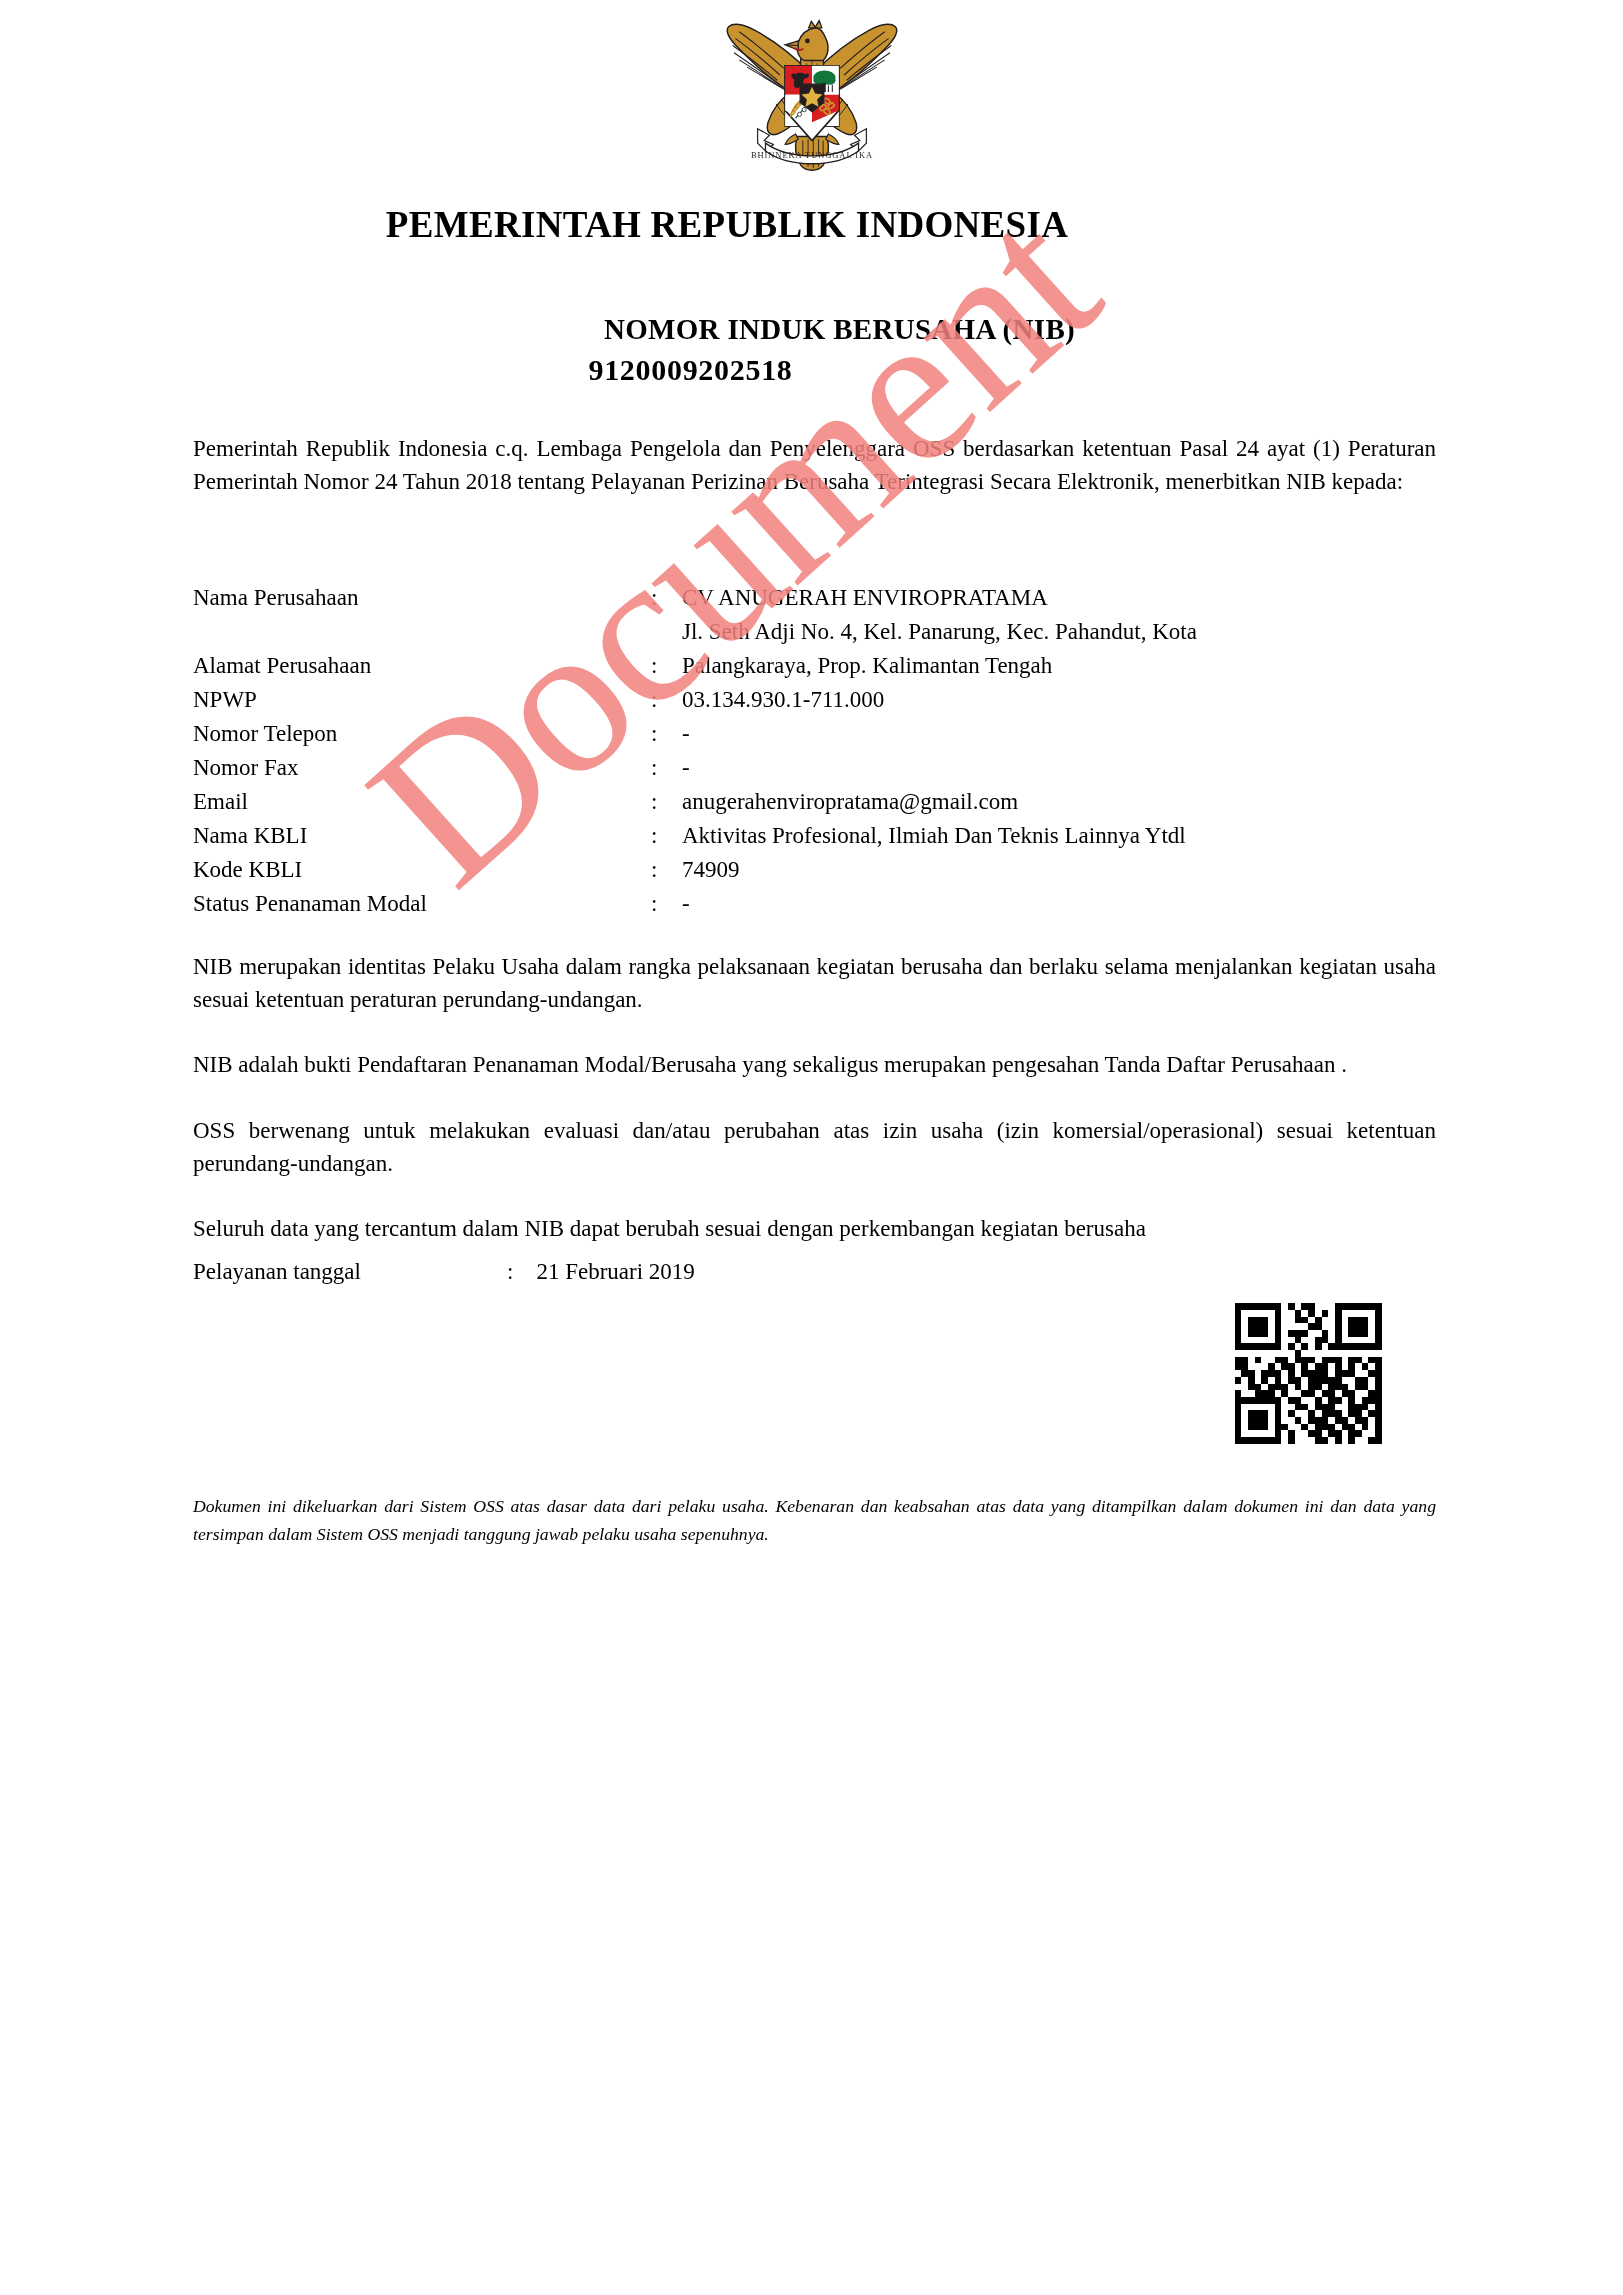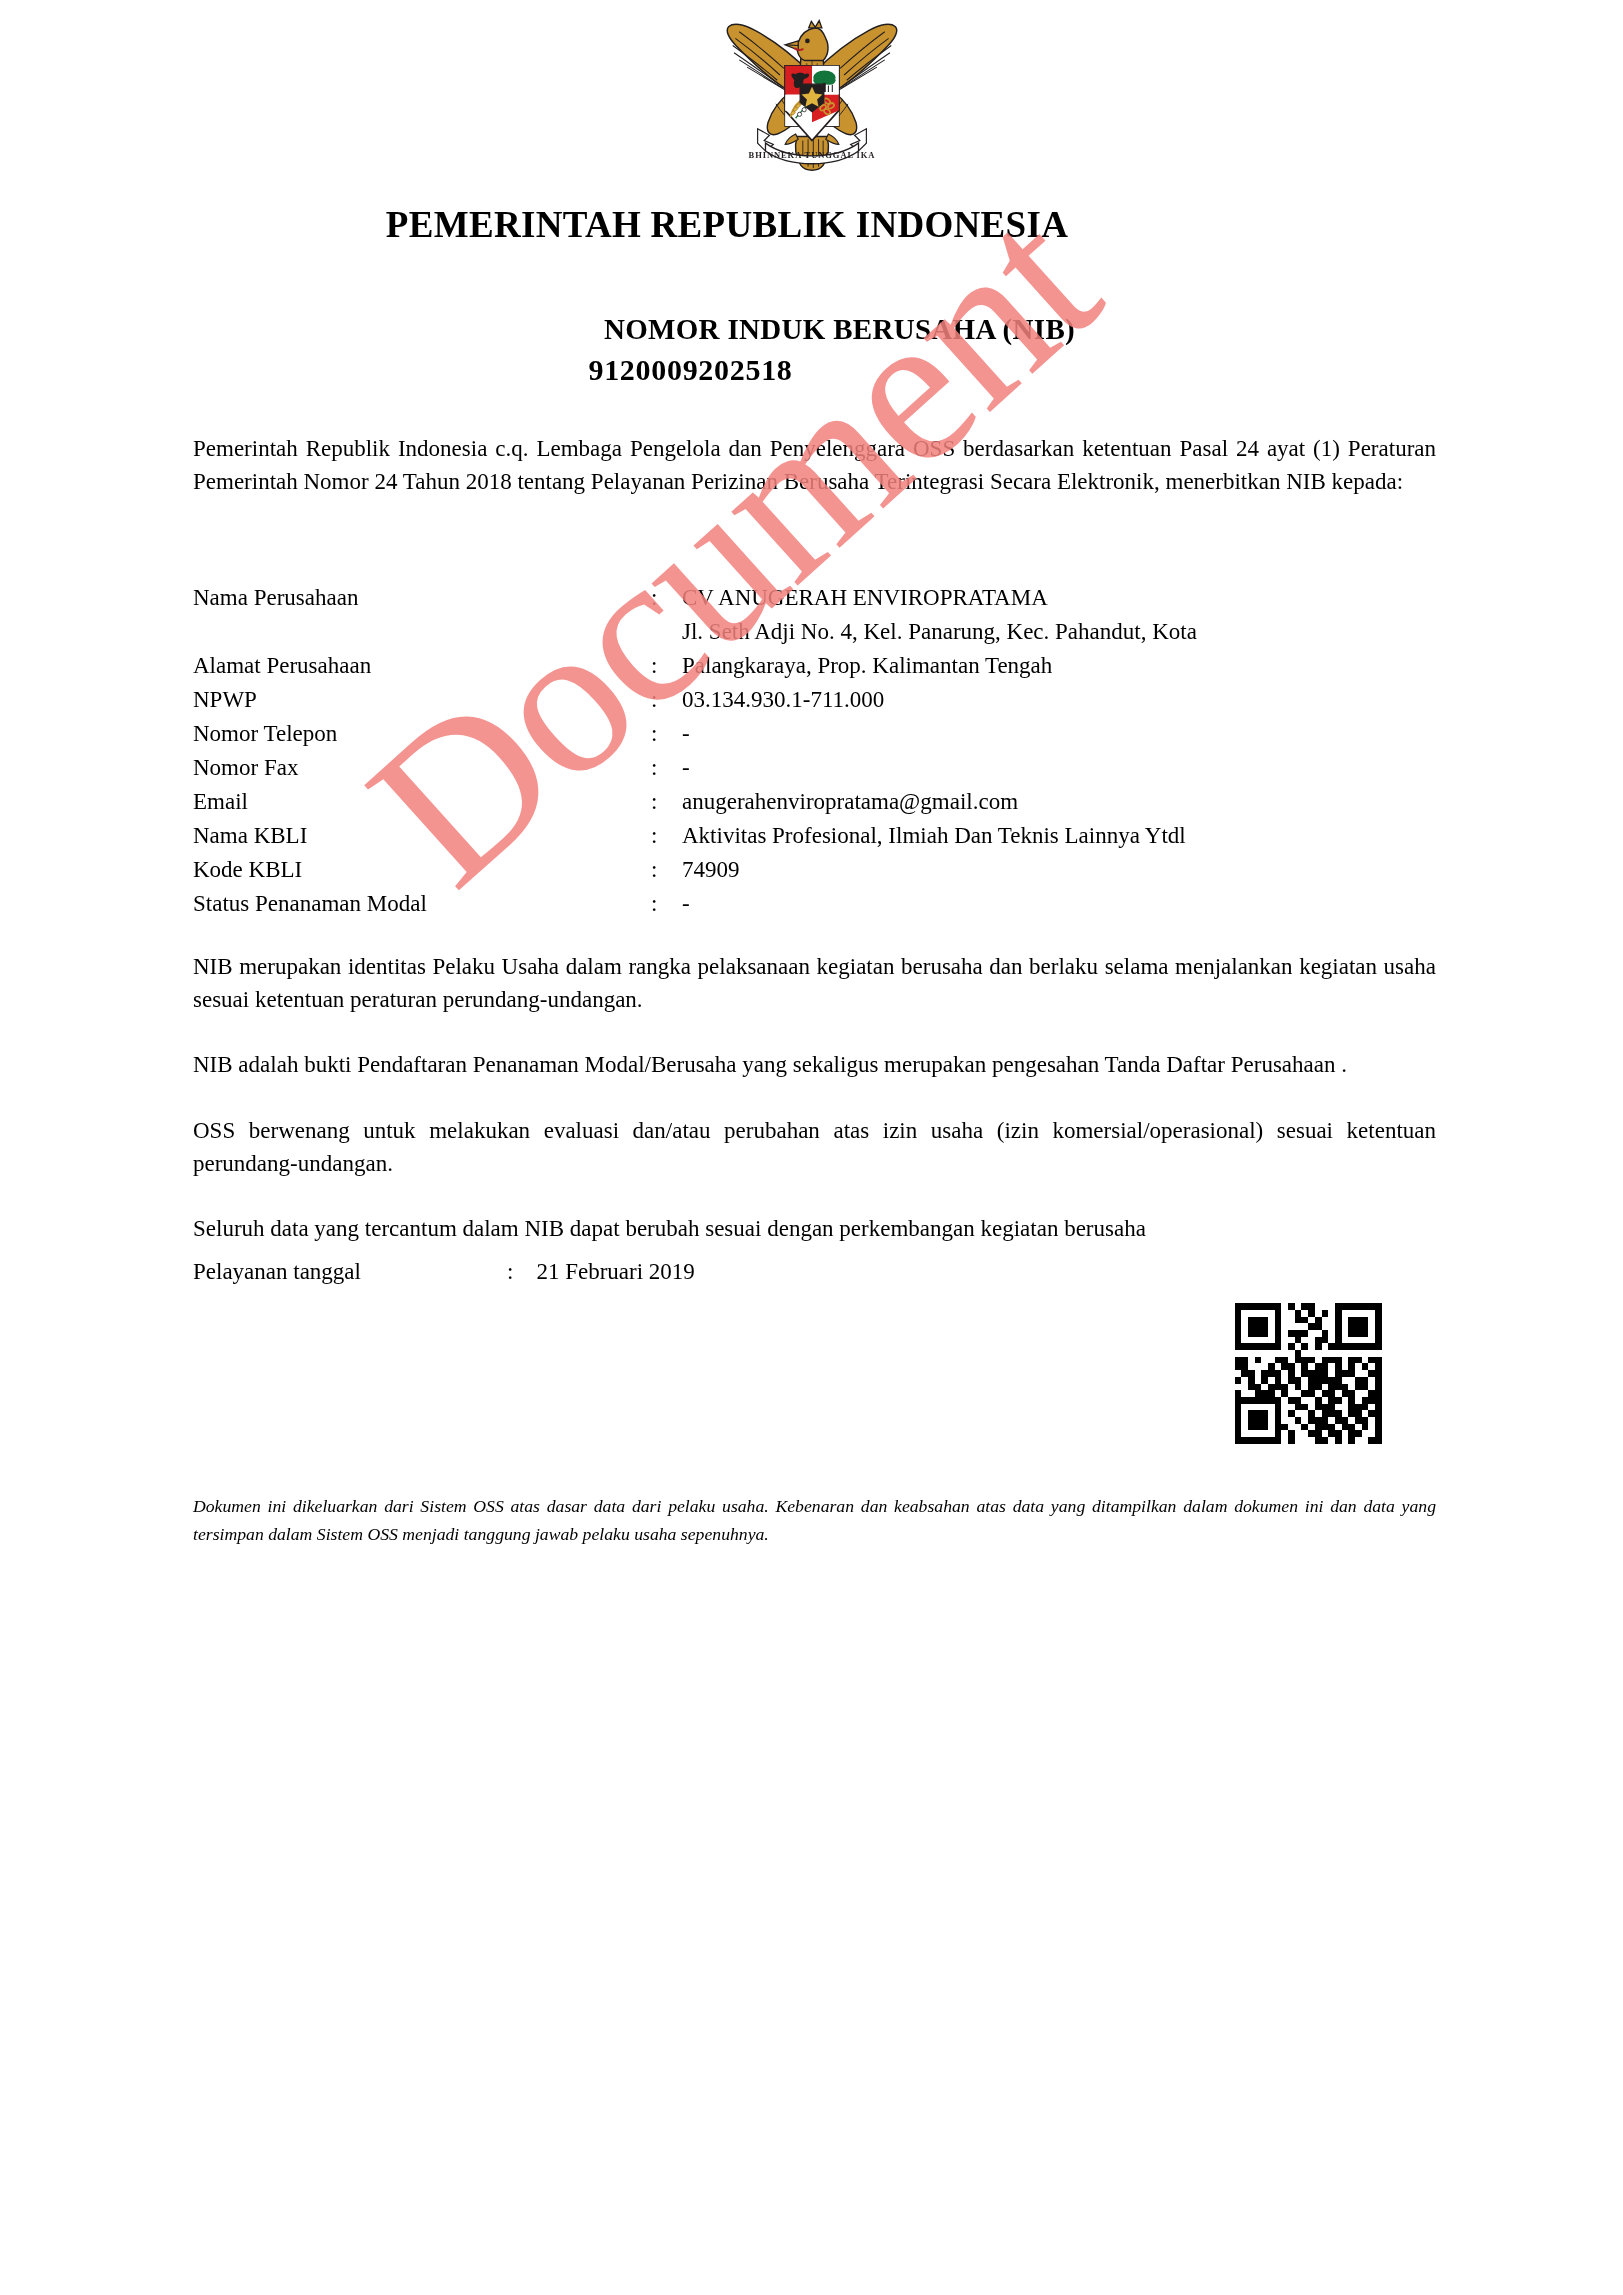--- a/index.html
+++ b/index.html
@@ -51,21 +51,20 @@
     left: 0;
     top: 11.8px;
     width: 1623px;
     text-align: center;
     z-index: 2;
   }
   .emblem {
     display: inline-block;
     width: 190px;
     height: 164px;
-    font-weight: bold;
   }
 
   
   .title-main {
     position: absolute;
     left: 0;
     top: 203px;
     width: 1454px;
     text-align: center;
     font-size: 37px;

